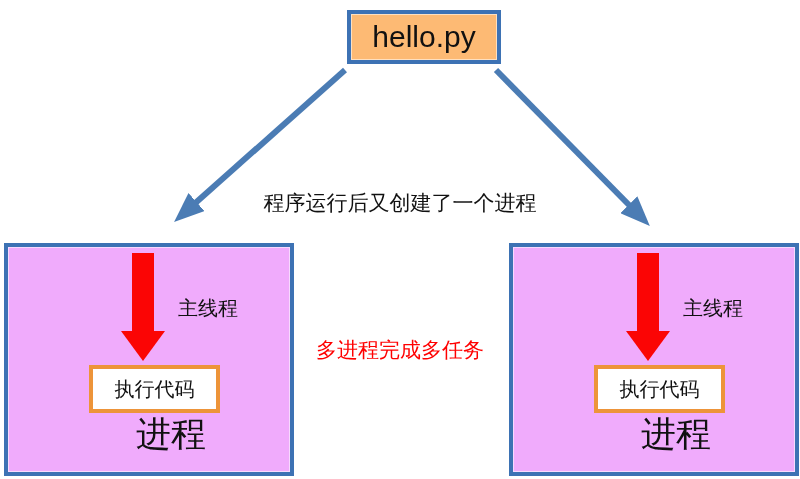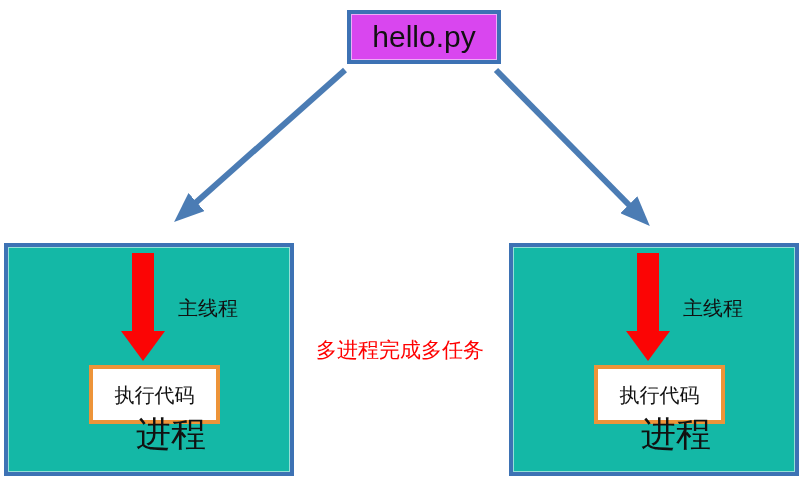--- a/index.html
+++ b/index.html
@@ -25,21 +25,21 @@
   .overlay .head { fill: var(--arrow-blue, #4B7CB4); }
 
   
   .hello-box {
     position: absolute;
     left: 347px; top: 10px;
     width: 154px; height: 54px;
     border: 4px solid var(--box-blue, #3D72B4);
     box-shadow: inset 0 0 0 1px rgba(255,255,255,0.55);
     display: flex; align-items: center; justify-content: center;
-    background: #d946ef;
+    background: #fdba74;
   }
   .hello-box span { font-size: 30px; line-height: 1; }
 
   
   .caption {
     position: absolute;
     left: 0; top: 189px; width: 800px;
     text-align: center;
     font-size: 21px;
     color: var(--text-black, #111111);
@@ -52,21 +52,21 @@
     color: var(--note-red, #FF0000);
   }
 
   
   .process-box {
     position: absolute;
     top: 243px;
     width: 290px; height: 233px;
     border: 4px solid var(--box-blue, #3D72B4);
     box-shadow: inset 0 0 0 1px rgba(255,255,255,0.55);
-    background: #14b8a6;
+    background: #f0abfc;
   }
   .process-box.left  { left: 4px;  }
   .process-box.right { left: 509px; }
 
   .red-arrow {
     position: absolute;
     left: 113px; top: 6px;
     width: 44px; height: 110px;
   }
   .red-arrow .fill { fill: var(--arrow-red, #FB0505); }
@@ -74,21 +74,21 @@
   .thread-label {
     position: absolute;
     left: 170px; top: 48px;
     font-size: 20px;
     white-space: nowrap;
   }
 
   .code-box {
     position: absolute;
     left: 81px; top: 118px;
-    width: 131px; height: 59px;
+    width: 131px; height: 48px;
     border: 4px solid var(--code-orange, #ED9439);
     display: flex; align-items: center; justify-content: center;
     background: #ffffff;
   }
   .code-box span { font-size: 20px; line-height: 1; }
 
   .process-title {
     position: absolute;
     left: 24px; top: 164px; width: 278px;
     text-align: center;
@@ -107,20 +107,21 @@
       </marker>
     </defs>
     <line x1="345" y1="70" x2="192" y2="206" marker-end="url(#blueHead)"></line>
     <line x1="496" y1="70" x2="633" y2="209" marker-end="url(#blueHead)"></line>
   </svg>
 
   <div class="hello-box">
     <span>hello.py</span>
   </div>
 
+  <div class="caption">程序运行后又创建了一个进程</div>
 
   <div class="red-note">多进程完成多任务</div>
 
   <div class="process-box left">
     <svg class="red-arrow" viewBox="0 0 44 110" xmlns="http://www.w3.org/2000/svg">
       <rect class="fill" x="11" y="0" width="22" height="80"></rect>
       <polygon class="fill" points="0,78 44,78 22,108"></polygon>
     </svg>
     <div class="thread-label">主线程</div>
     <div class="code-box">

